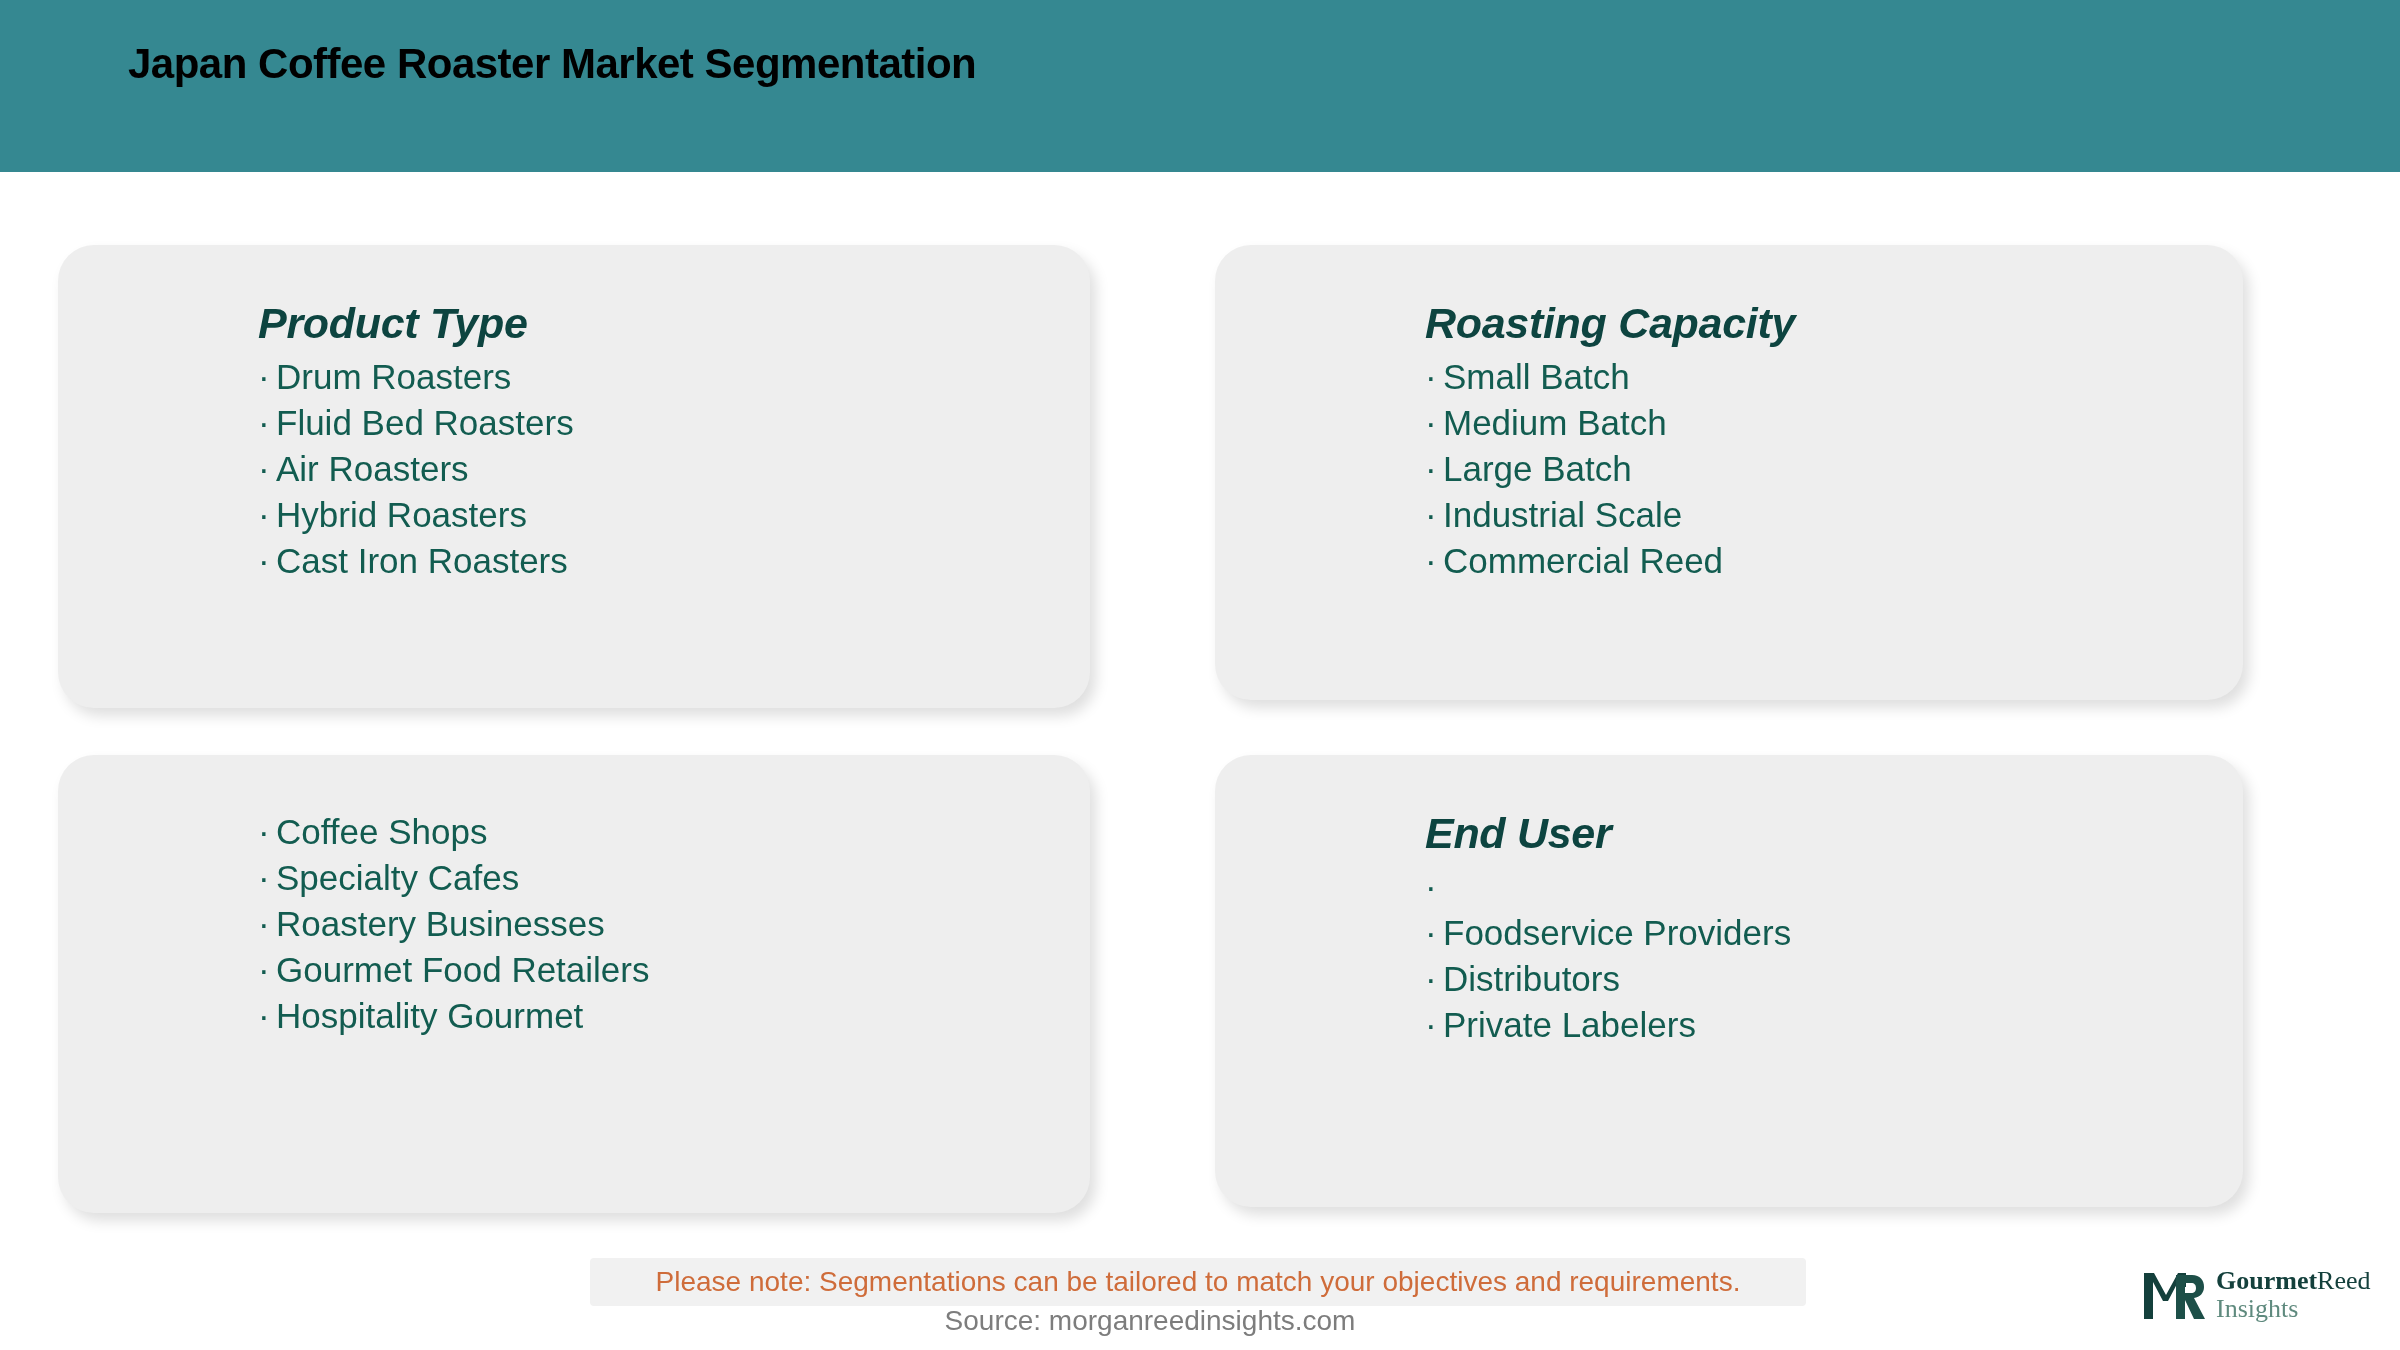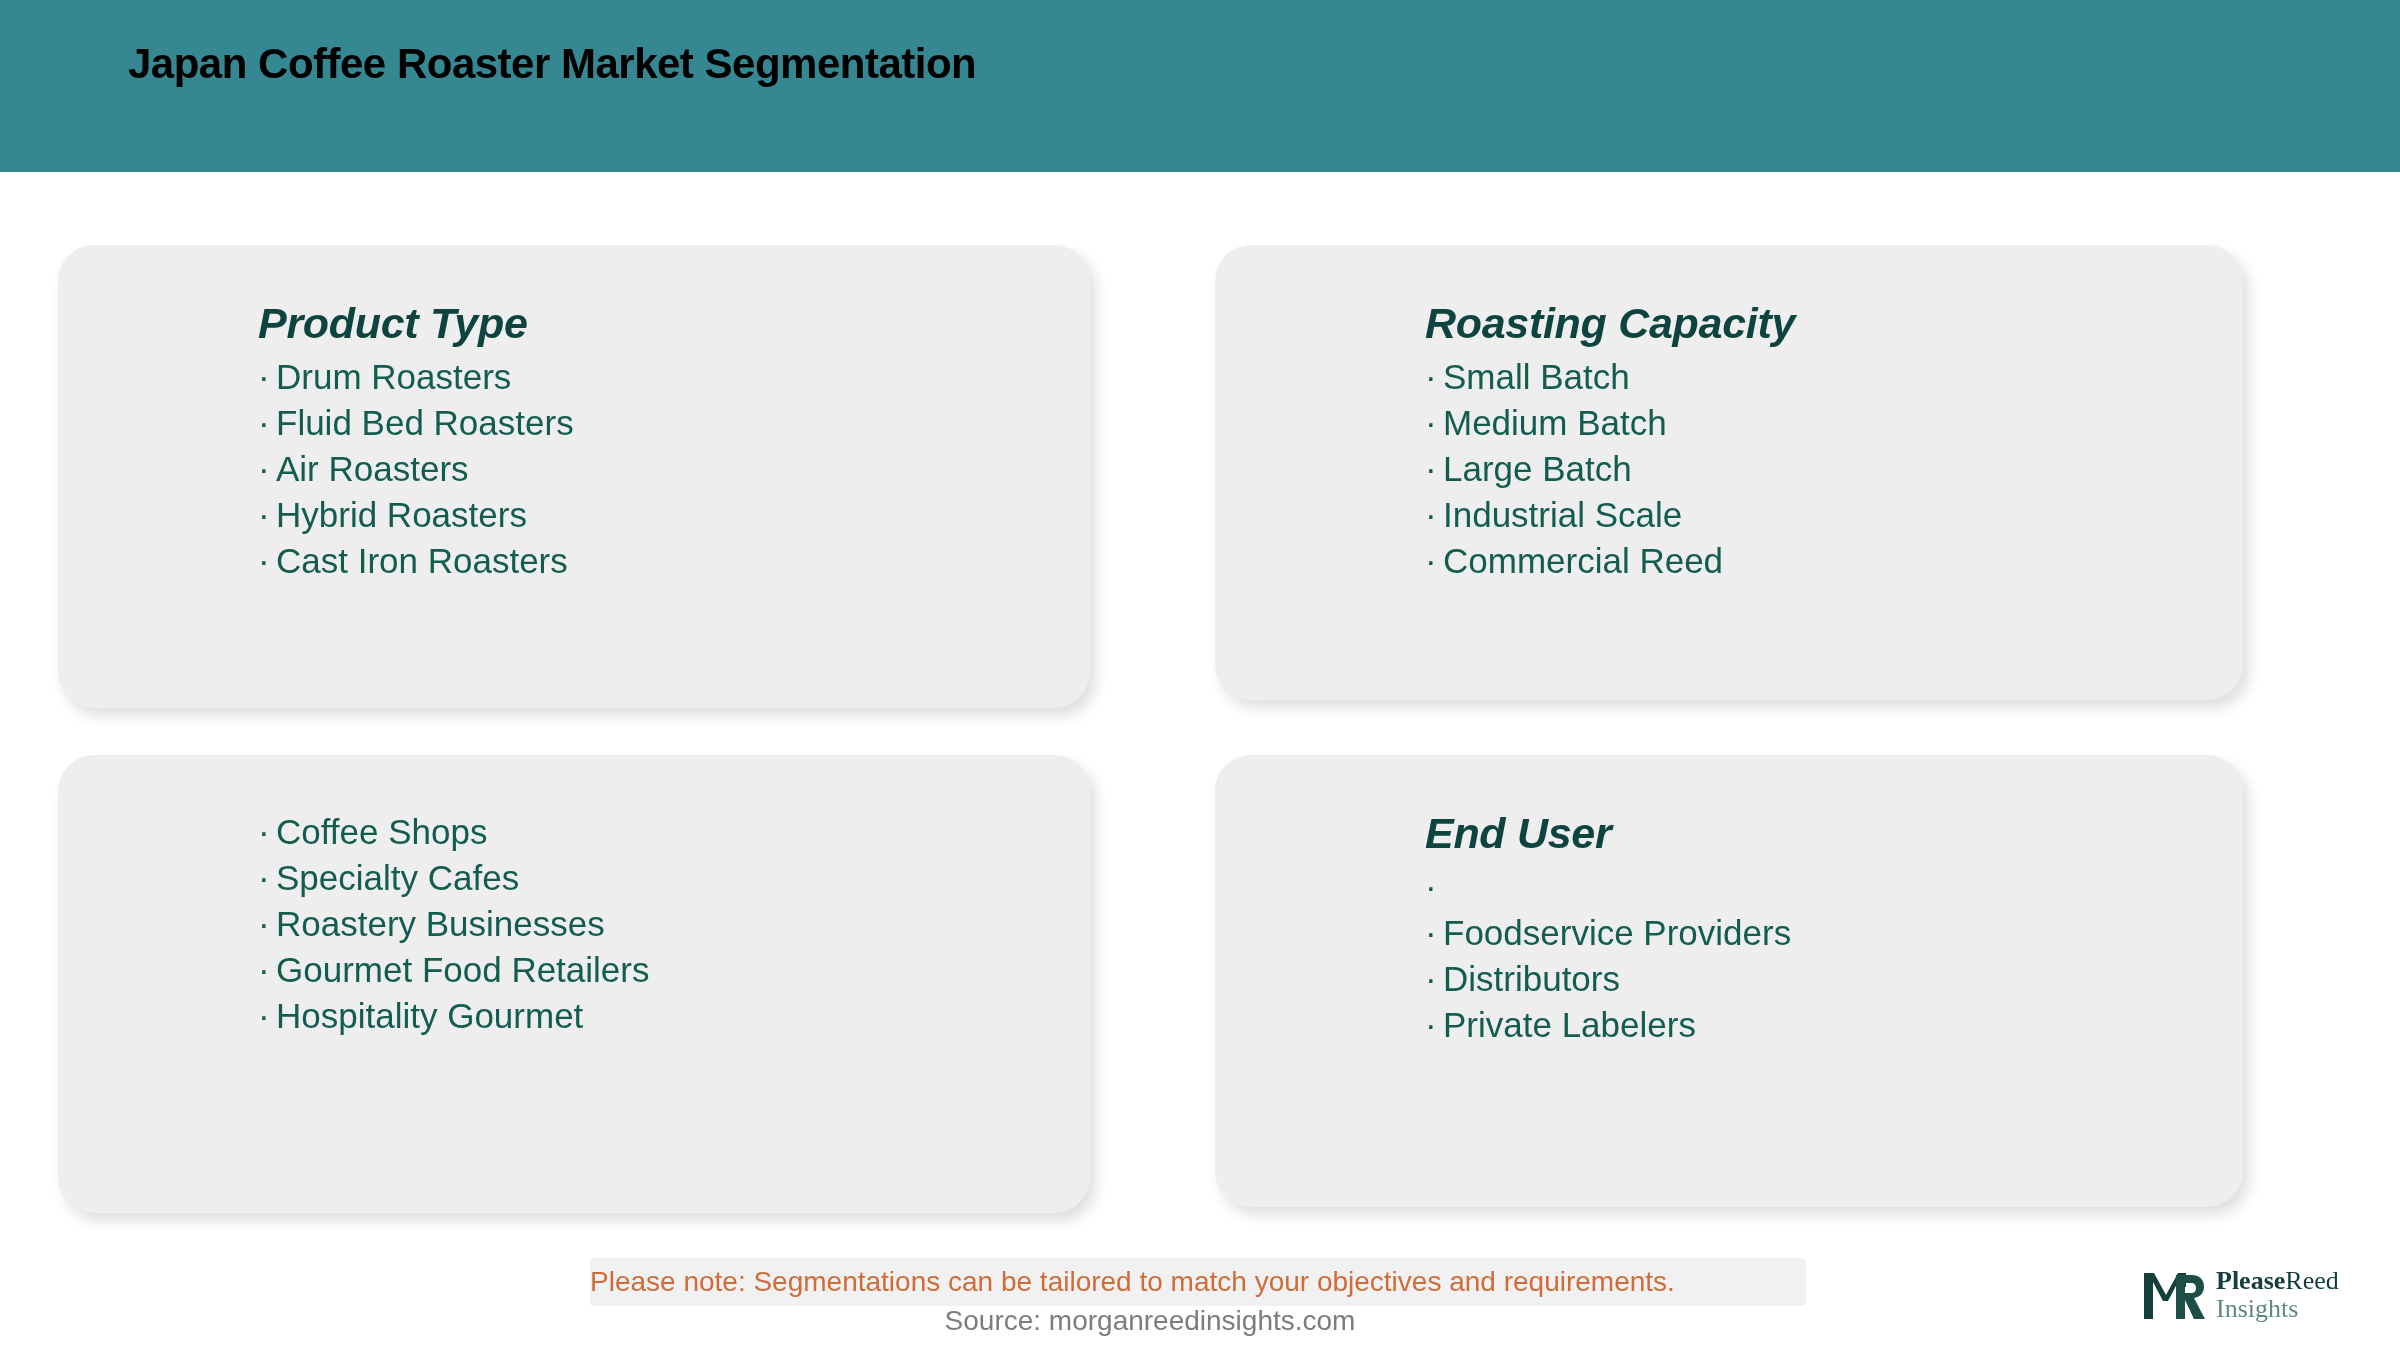--- a/index.html
+++ b/index.html
@@ -93,20 +93,21 @@
     position: absolute;
     left: 590px;
     top: 1258px;
     width: 1216px;
     height: 48px;
     background: #f1f1f1;
     border-radius: 4px;
     box-sizing: border-box;
     display: flex;
     align-items: center;
+    justify-content: center;
   }
   .note-text {
     font-size: 28px;
     color: #cf6c3a;
     white-space: nowrap;
   }
   .source-text {
     position: absolute;
     left: 0;
     top: 1305px;
@@ -262,16 +263,16 @@
 </div>
 
 <div class="source-text">Source: morganreedinsights.com</div>
 
 <div class="logo">
   <svg class="logo-mark" width="64" height="52" viewBox="0 0 64 52">
     <path d="M2 50 L2 4 L12 4 L24 26 L36 4 L44 4 L44 18 L36 18 L36 13 L26 32 L21 32 L11 13 L11 50 Z" fill="#14403c"></path>
     <path d="M34 50 L34 6 L50 6 C58 6 62 11 62 18 C62 24 58 28 52 29 L63 50 L52 50 L43 31 L43 50 Z M43 14 L43 24 L49 24 C52.5 24 54 22 54 19 C54 16 52.5 14 49 14 Z" fill="#1d4f48"></path>
   </svg>
   <div class="logo-words">
-    <div class="logo-line1"><b>Please</b><span class="reed">Reed</span></div>
+    <div class="logo-line1"><b>Gourmet</b><span class="reed">Reed</span></div>
     <div class="logo-line2">Insights</div>
   </div>
 </div>
 
 </body></html>

